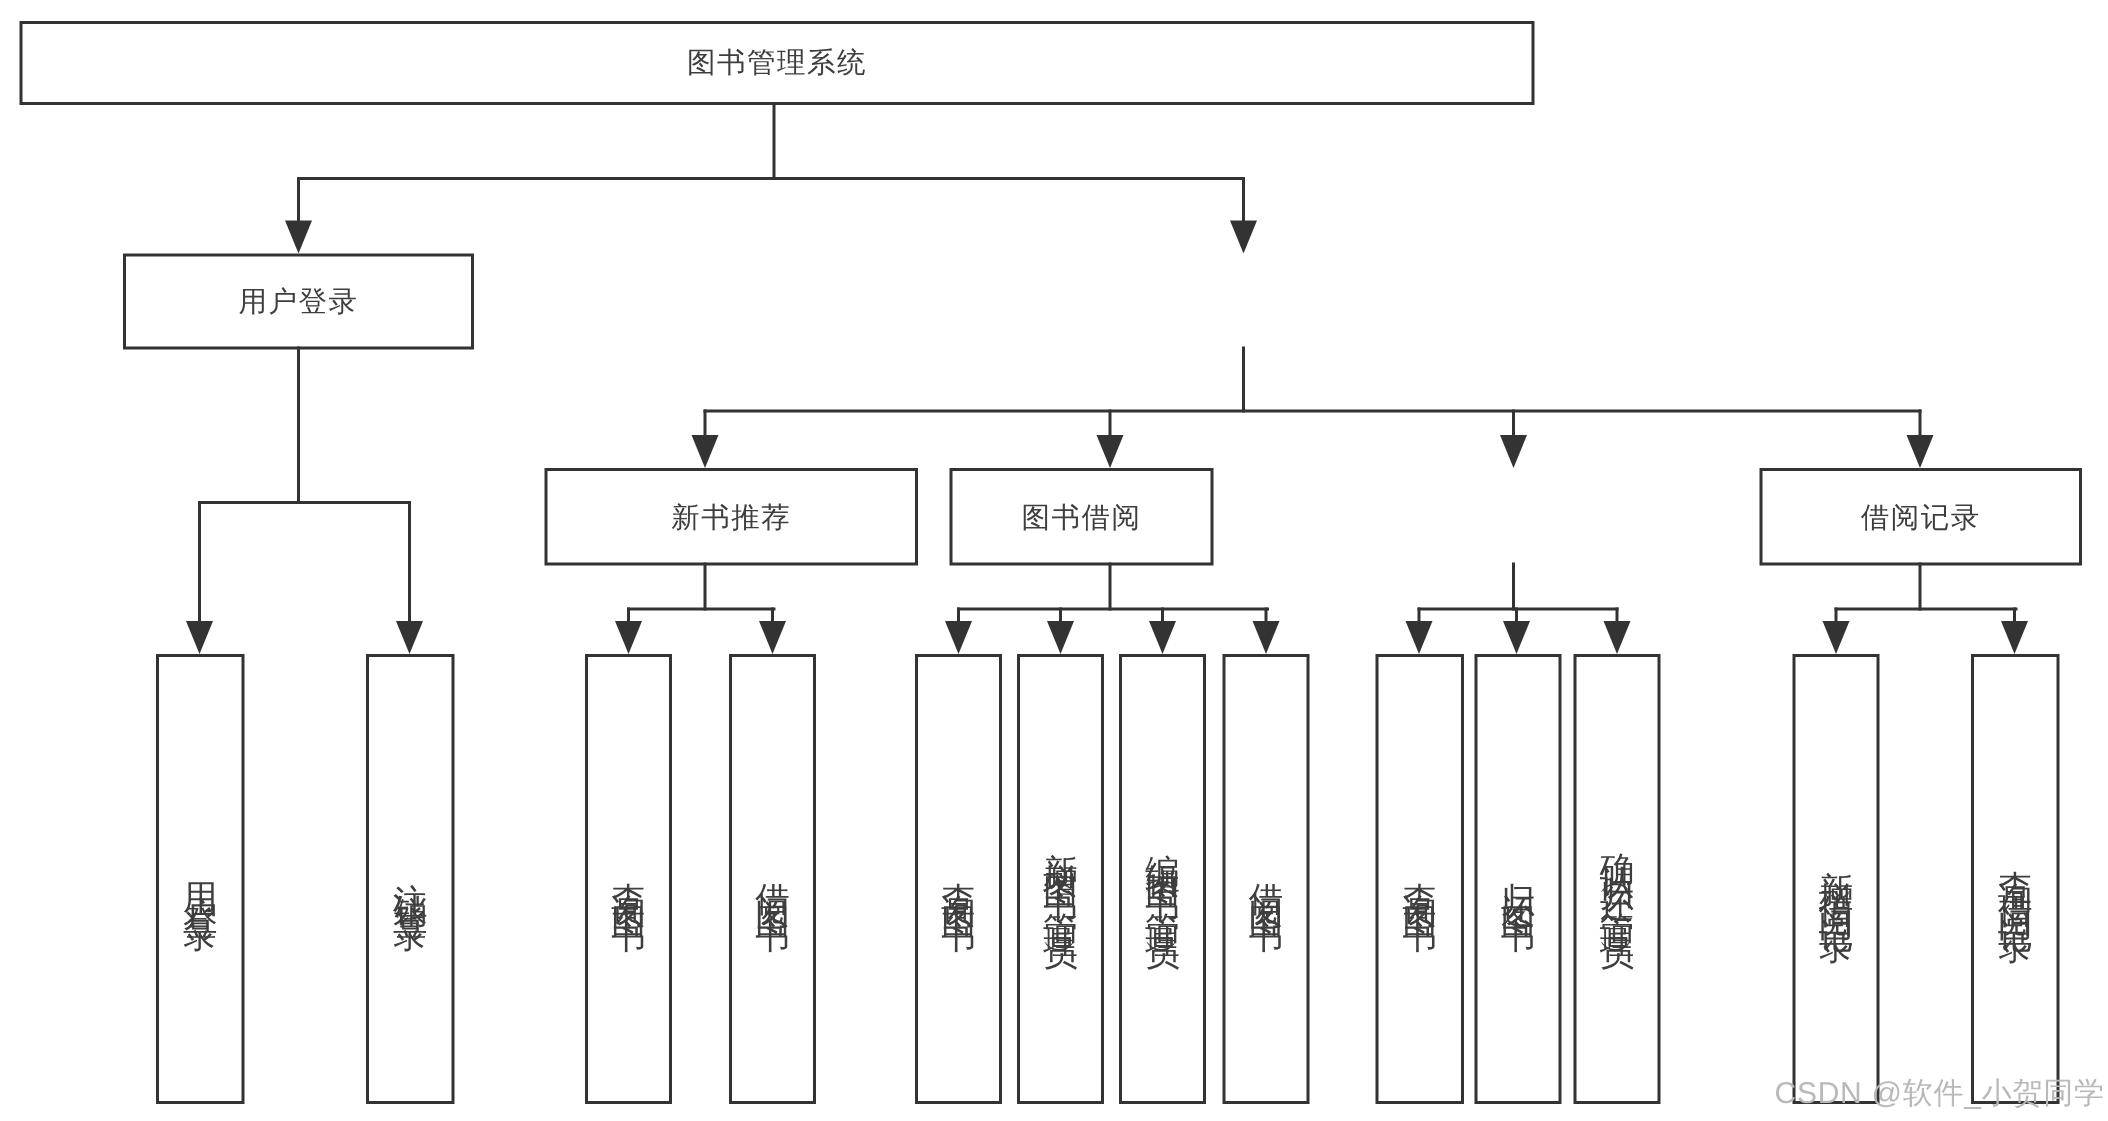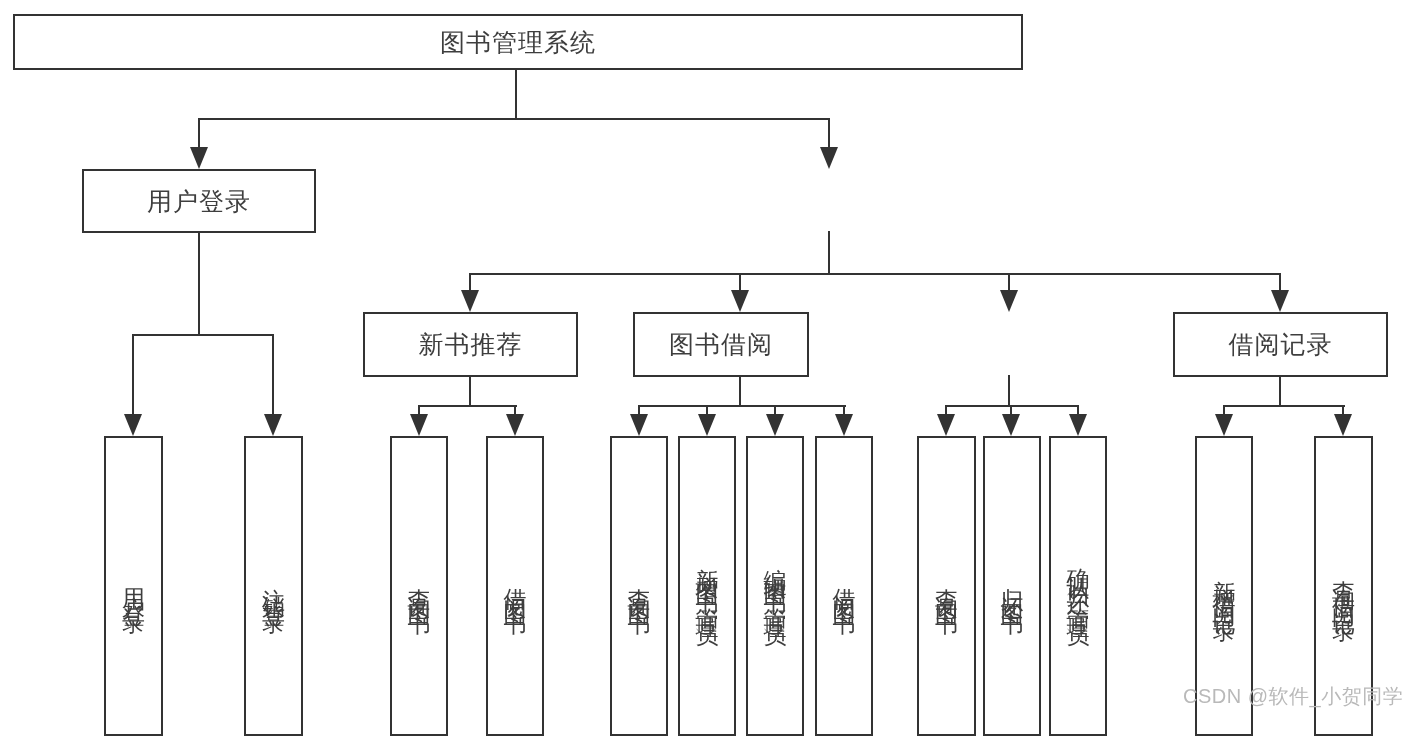--- a/index.html
+++ b/index.html
@@ -5,33 +5,33 @@
   html,body { margin:0; padding:0; background:#ffffff; }
   .canvas {
     position:relative; width:1405px; height:747px; background:#ffffff;
     font-family:"Liberation Sans","DejaVu Sans",sans-serif; color:#3e3e3e;
     overflow:hidden;
   }
   .box {
     position:absolute; background:#ffffff; border:2px solid #333333;
     box-sizing:border-box; display:flex; align-items:center; justify-content:center;
   }
-  .hlabel { font-size:25px; letter-spacing:1px; white-space:nowrap; color:#3e3e3e; }
+  .hlabel { font-size:19px; letter-spacing:1px; white-space:nowrap; color:#3e3e3e; }
   .vtext {
     writing-mode:vertical-rl; text-orientation:mixed;
     font-size:23px; letter-spacing:8px; line-height:1; color:#3e3e3e;
   }
   .line { position:absolute; background:#333333; }
   .arrow {
     position:absolute; width:0; height:0;
     border-left:9px solid transparent; border-right:9px solid transparent;
     border-top:22px solid #333333;
   }
   .watermark {
-    position:absolute; left:1183px; top:683px; font-size:20px;
+    position:absolute; left:1183px; top:715px; font-size:20px;
     color:#b9b9b9; white-space:nowrap; letter-spacing:0.5px;
   }
 </style>
 </head>
 <body>
 
 <div class="canvas">
 
   <div class="box" style="left:13px;top:14px;width:1010px;height:56px">
     <span class="hlabel">图书管理系统</span>
@@ -59,21 +59,21 @@
   <div class="line" style="left:469px;top:273px;width:812px;height:2px"></div>
   <div class="line" style="left:469px;top:273px;width:2px;height:20px"></div>
   <div class="arrow" style="left:461px;top:290px"></div>
   <div class="line" style="left:739px;top:273px;width:2px;height:20px"></div>
   <div class="arrow" style="left:731px;top:290px"></div>
   <div class="line" style="left:1008px;top:273px;width:2px;height:20px"></div>
   <div class="arrow" style="left:1000px;top:290px"></div>
   <div class="line" style="left:1279px;top:273px;width:2px;height:20px"></div>
   <div class="arrow" style="left:1271px;top:290px"></div>
 
-  <div class="box" style="left:363px;top:312px;width:215px;height:65px">
+  <div class="box" style="left:363px;top:312px;width:249px;height:65px">
     <span class="hlabel">新书推荐</span>
   </div>
   <div class="box" style="left:633px;top:312px;width:176px;height:65px">
     <span class="hlabel">图书借阅</span>
   </div>
   <div class="box" style="left:1173px;top:312px;width:215px;height:65px">
     <span class="hlabel">借阅记录</span>
   </div>
 
   <div class="line" style="left:469px;top:375px;width:2px;height:32px"></div>

